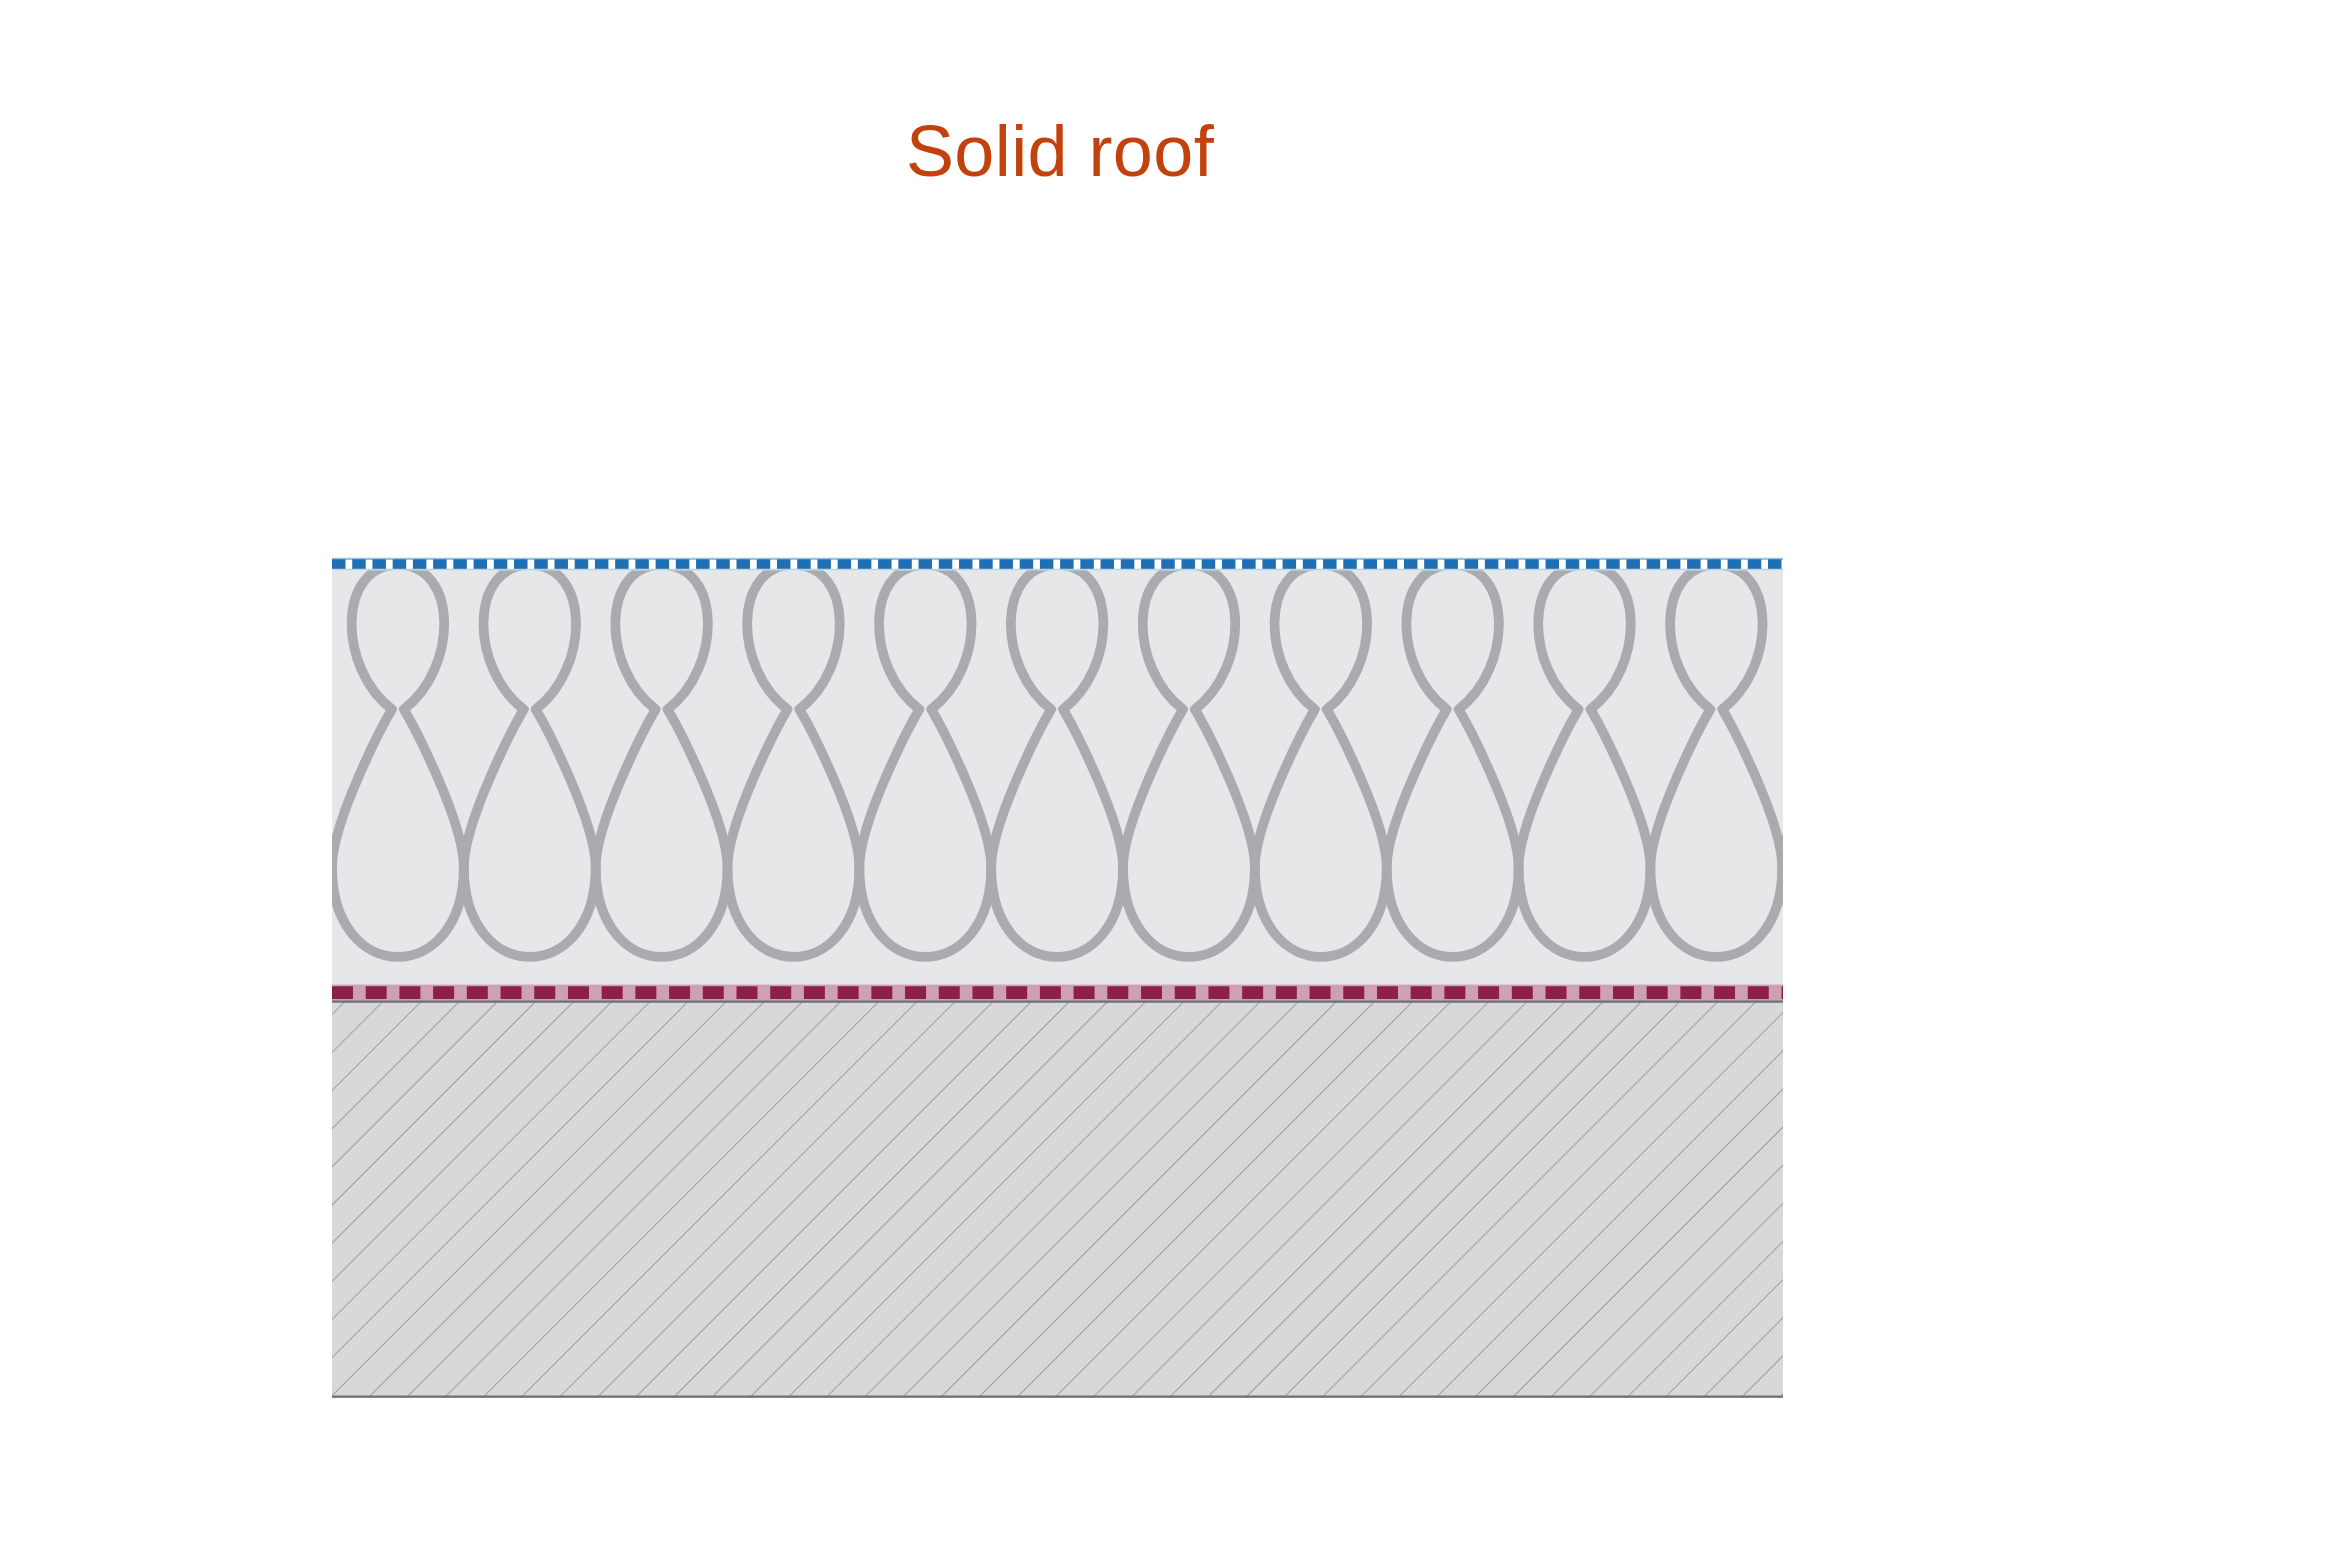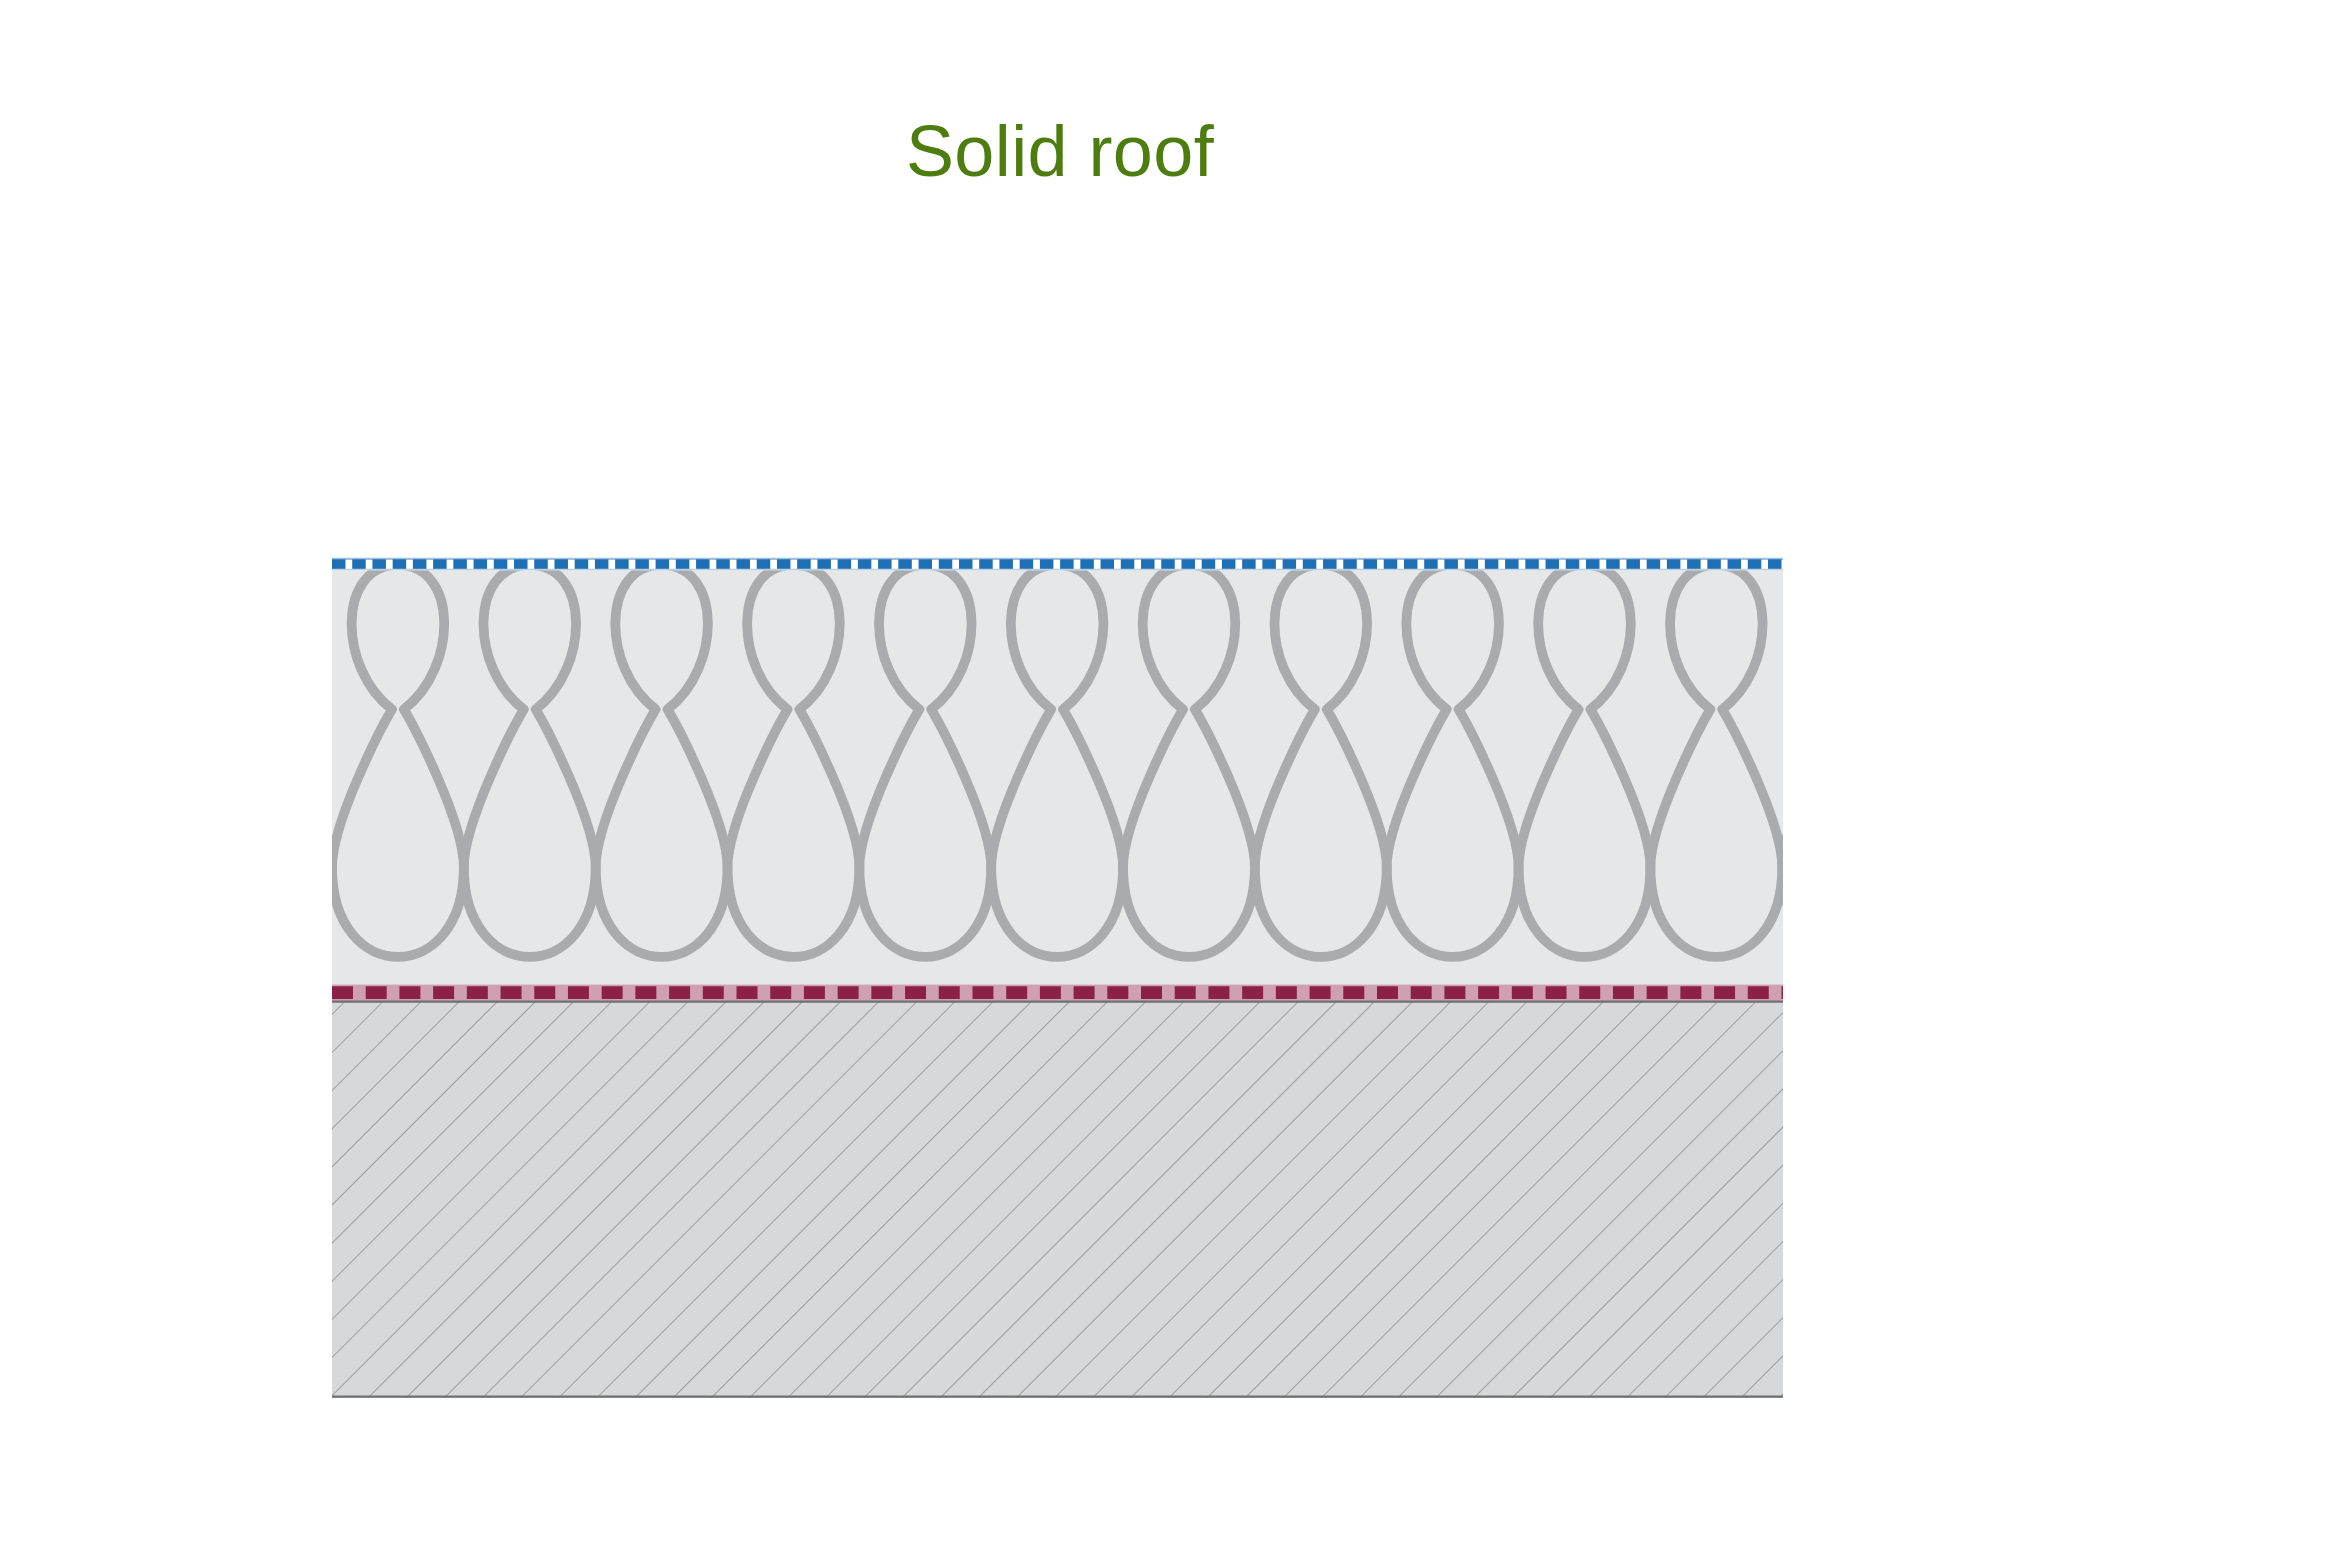--- a/index.html
+++ b/index.html
@@ -21,21 +21,21 @@
   #figure-title {
     position: absolute;
     left: 0;
     top: 112px;
     width: 2120px;
     text-align: center;
     font-family: "Liberation Sans", sans-serif;
     font-size: 72px;
     font-weight: 400;
     letter-spacing: 0.4px;
-    color: #4d7c0f;
+    color: #c2410c;
     line-height: 1.1;
     white-space: pre;
   }
   #assembly {
     position: absolute;
     left: 332px;
     top: 556px;
     width: 1451px;
     height: 842px;
   }

